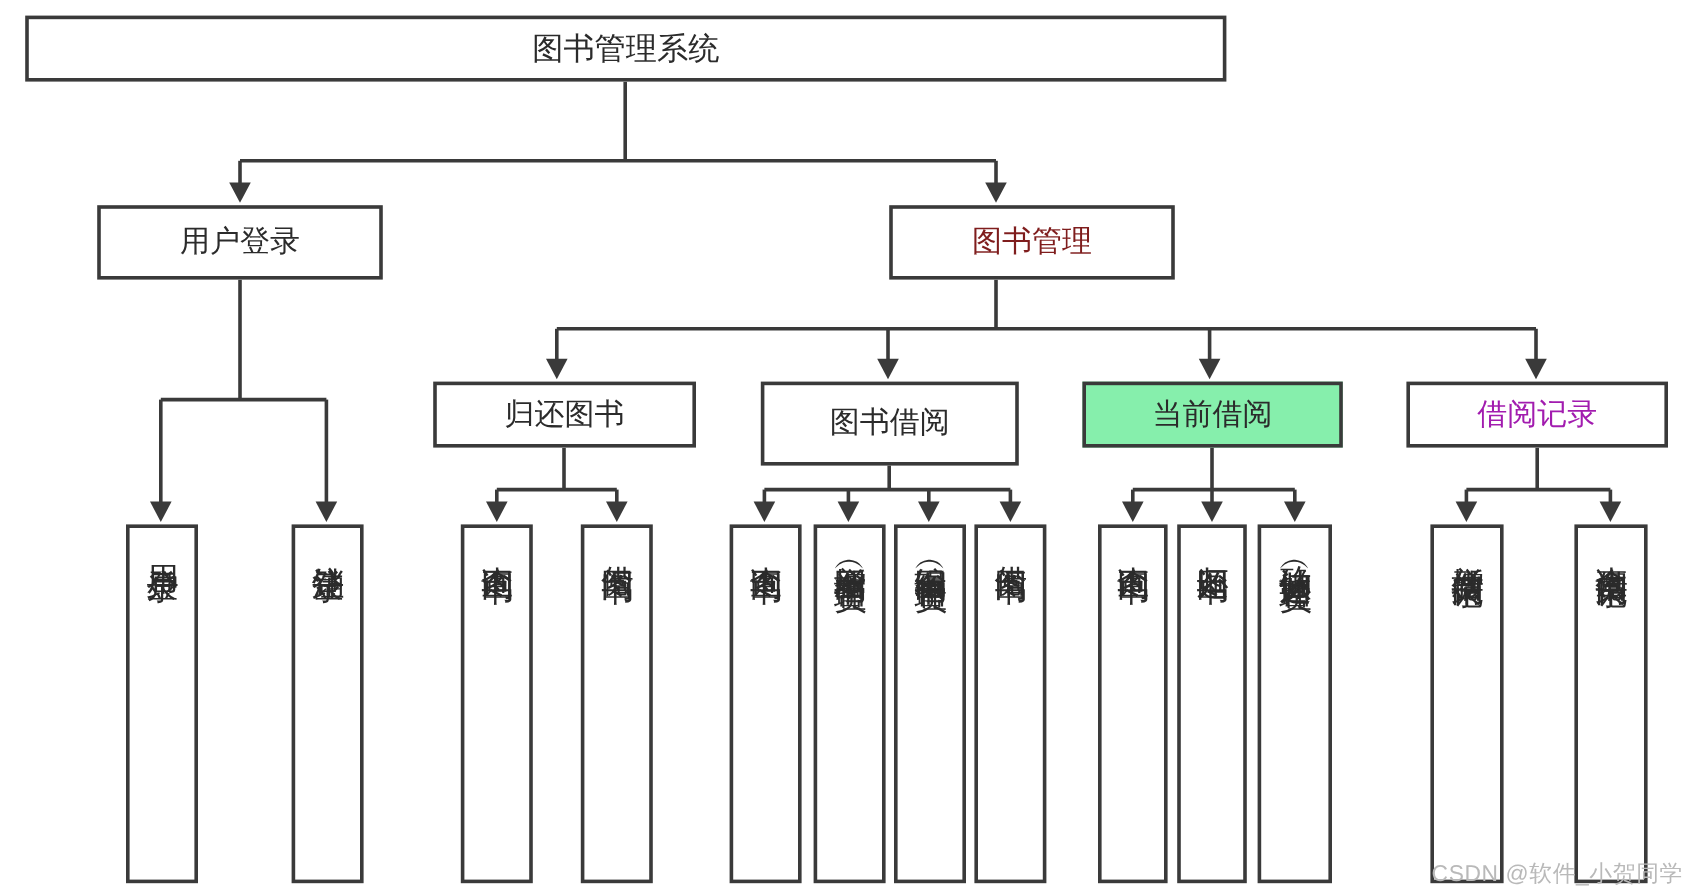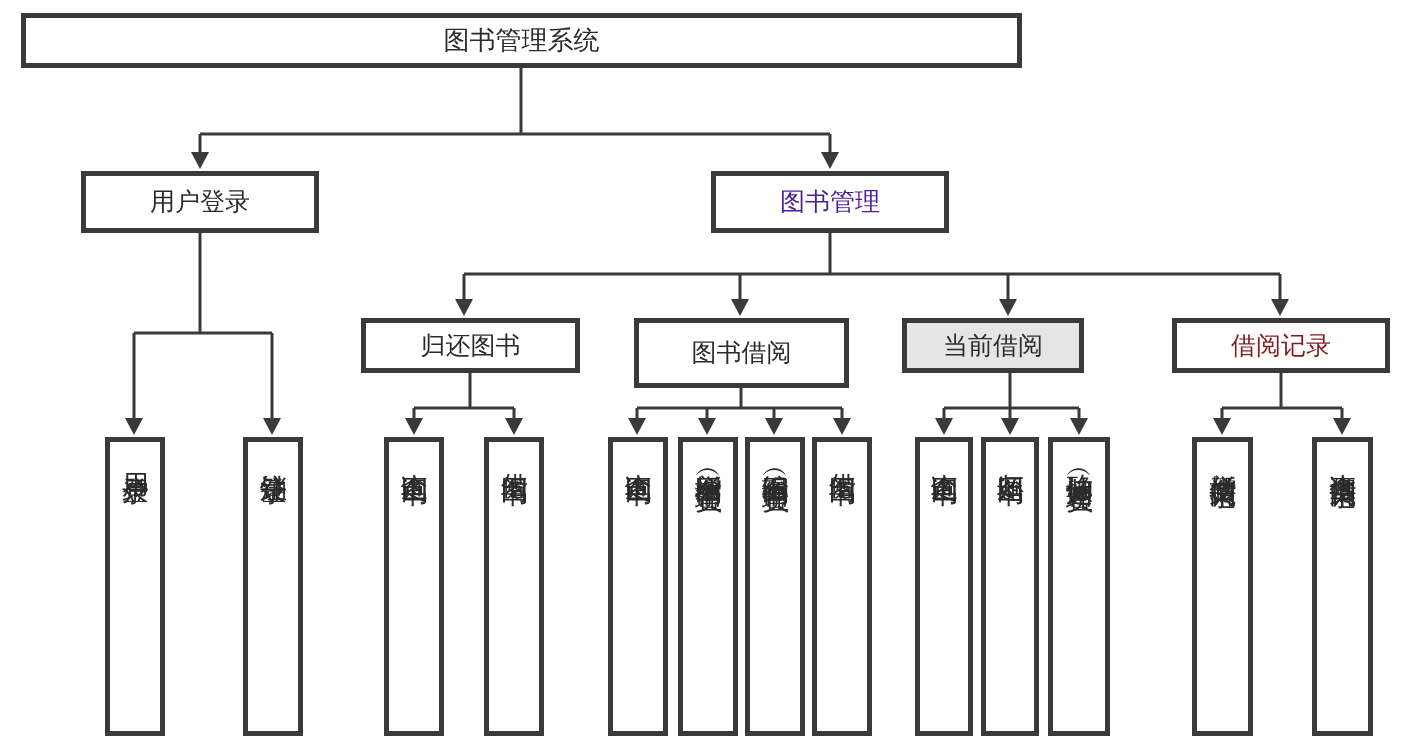--- a/index.html
+++ b/index.html
@@ -22,21 +22,21 @@
     left: 0;
     top: 0;
     width: 1405px;
     height: 747px;
     pointer-events: none;
   }
   .node {
     position: absolute;
     box-sizing: border-box;
     background: #ffffff;
-    border: 5px solid #701a75;
+    border: 3px solid #701a75;
     display: flex;
     align-items: center;
     justify-content: center;
     color: #2b2b2b;
   }
   .node .label {
     display: block;
     text-align: center;
     line-height: 1.18;
     white-space: nowrap;
@@ -128,33 +128,33 @@
       </g>
   </svg>
 
   <div id="node-layer">
       <div class="node horizontal root" style="left: 21px; top: 13px; width: 1001px; height: 55px; border-color: rgb(58, 58, 58); background: rgb(255, 255, 255); color: rgb(43, 43, 43);">
         <span class="label">图书管理系统</span>
       </div>
       <div class="node horizontal level2" style="left: 81px; top: 171px; width: 238px; height: 62px; border-color: rgb(58, 58, 58); background: rgb(255, 255, 255); color: rgb(43, 43, 43);">
         <span class="label">用户登录</span>
       </div>
-      <div class="node horizontal level2" style="left: 711px; top: 171px; width: 238px; height: 62px; border-color: rgb(58, 58, 58); background: rgb(255, 255, 255); color: #4c1d95;">
+      <div class="node horizontal level2" style="left: 741px; top: 171px; width: 238px; height: 62px; border-color: rgb(58, 58, 58); background: rgb(255, 255, 255); color: #7f1d1d;">
         <span class="label">图书管理</span>
       </div>
       <div class="node horizontal level3" style="left: 361px; top: 318px; width: 219px; height: 55px; border-color: rgb(58, 58, 58); background: rgb(255, 255, 255); color: rgb(43, 43, 43);">
         <span class="label">归还图书</span>
       </div>
       <div class="node horizontal level3" style="left: 634px; top: 318px; width: 215px; height: 70px; border-color: rgb(58, 58, 58); background: rgb(255, 255, 255); color: rgb(43, 43, 43);">
         <span class="label">图书借阅</span>
       </div>
-      <div class="node horizontal level3" style="left: 902px; top: 318px; width: 182px; height: 55px; border-color: rgb(58, 58, 58); background: #e5e5e5; color: rgb(43, 43, 43);">
+      <div class="node horizontal level3" style="left: 902px; top: 318px; width: 217px; height: 55px; border-color: rgb(58, 58, 58); background: #86efac; color: rgb(43, 43, 43);">
         <span class="label">当前借阅</span>
       </div>
-      <div class="node horizontal level3" style="left: 1172px; top: 318px; width: 218px; height: 55px; border-color: rgb(58, 58, 58); background: rgb(255, 255, 255); color: #7f1d1d;">
+      <div class="node horizontal level3" style="left: 1172px; top: 318px; width: 218px; height: 55px; border-color: rgb(58, 58, 58); background: rgb(255, 255, 255); color: #a21caf;">
         <span class="label">借阅记录</span>
       </div>
       <div class="node vertical leaf" style="left: 105px; top: 437px; width: 60px; height: 299px; border-color: rgb(58, 58, 58); background: rgb(255, 255, 255); color: rgb(43, 43, 43);">
         <span class="label">用户登录</span>
       </div>
       <div class="node vertical leaf" style="left: 243px; top: 437px; width: 60px; height: 299px; border-color: rgb(58, 58, 58); background: rgb(255, 255, 255); color: rgb(43, 43, 43);">
         <span class="label">注销登录</span>
       </div>
       <div class="node vertical leaf" style="left: 384px; top: 437px; width: 60px; height: 299px; border-color: rgb(58, 58, 58); background: rgb(255, 255, 255); color: rgb(43, 43, 43);">
         <span class="label">查询图书</span>
@@ -184,14 +184,15 @@
         <span class="label">确认归还（管理员）</span>
       </div>
       <div class="node vertical leaf" style="left: 1192px; top: 437px; width: 61px; height: 299px; border-color: rgb(58, 58, 58); background: rgb(255, 255, 255); color: rgb(43, 43, 43);">
         <span class="label">新增借阅记录</span>
       </div>
       <div class="node vertical leaf" style="left: 1312px; top: 437px; width: 61px; height: 299px; border-color: rgb(58, 58, 58); background: rgb(255, 255, 255); color: rgb(43, 43, 43);">
         <span class="label">查询借阅记录</span>
       </div>
     </div>
 
+  <div class="watermark" style="left: 1193px; top: 715px; color: rgb(185, 185, 185);">CSDN @软件_小贺同学</div>
 
 </div>
 
 </body></html>

